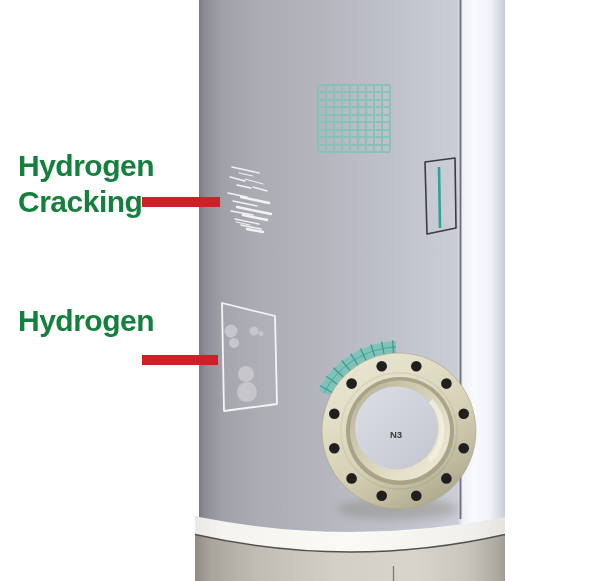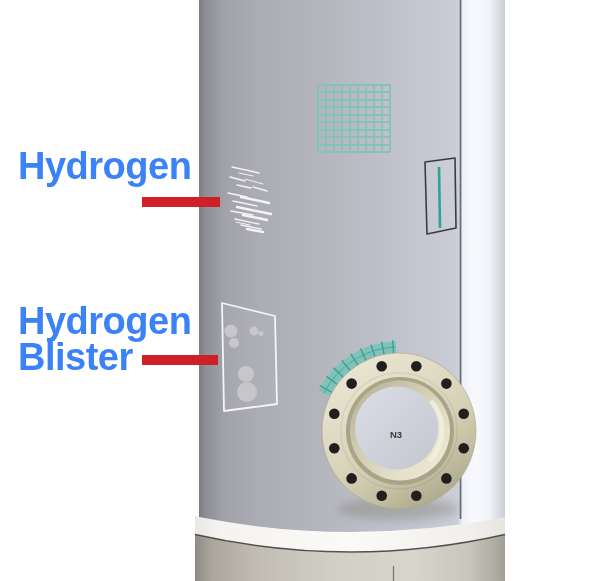--- a/index.html
+++ b/index.html
@@ -2,22 +2,22 @@
 <html><head>
 <meta charset="utf-8">
 <style>
   html,body{margin:0;padding:0;background:#ffffff;}
   .stage{
     position:relative;width:600px;height:581px;overflow:hidden;
     background:#ffffff;font-family:"Liberation Sans",sans-serif;
   }
   .stage svg{position:absolute;left:0;top:0;}
   .callout{
-    position:absolute;color:#3b82f6;font-weight:700;
-    font-size:38px;line-height:36px;letter-spacing:-0.5px;white-space:nowrap;
+    position:absolute;color:#15803d;font-weight:700;
+    font-size:30px;line-height:36px;letter-spacing:-0.5px;white-space:nowrap;
   }
   .callout-hic{left:18px;top:148px;}
   .callout-blister{left:18px;top:303px;}
   .connector{position:absolute;height:10px;background:#cf2028;}
   .connector-hic{left:142px;top:197px;width:78px;}
   .connector-blister{left:142px;top:355px;width:76px;}
 </style>
 </head>
 <body>
 
@@ -143,22 +143,22 @@
       <circle cx="400" cy="431" r="54" fill="#a9a489"></circle>
       <circle cx="400" cy="430.5" r="50" fill="url(#boreWallGrad)"></circle>
       <circle cx="396.5" cy="428" r="41.5" fill="url(#boreBackGrad)"></circle>
       <path d="M430.7,400.6 A44,44 0 0 1 429.1,461.1" fill="none" stroke="#f4f2e4" stroke-width="5" opacity="0.75"></path>
       <text x="396" y="438" text-anchor="middle" font-family="Liberation Sans, sans-serif" font-size="9.5" font-weight="bold" fill="#3b3b39">N3</text>
     </g>
   </svg>
 
   <div class="callout callout-hic">
     <div>Hydrogen</div>
+    <div>Cracking</div>
   </div>
   <div class="connector connector-hic"></div>
 
   <div class="callout callout-blister">
     <div>Hydrogen</div>
-    <div>Blister</div>
   </div>
   <div class="connector connector-blister"></div>
 
 </div>
 
 </body></html>

